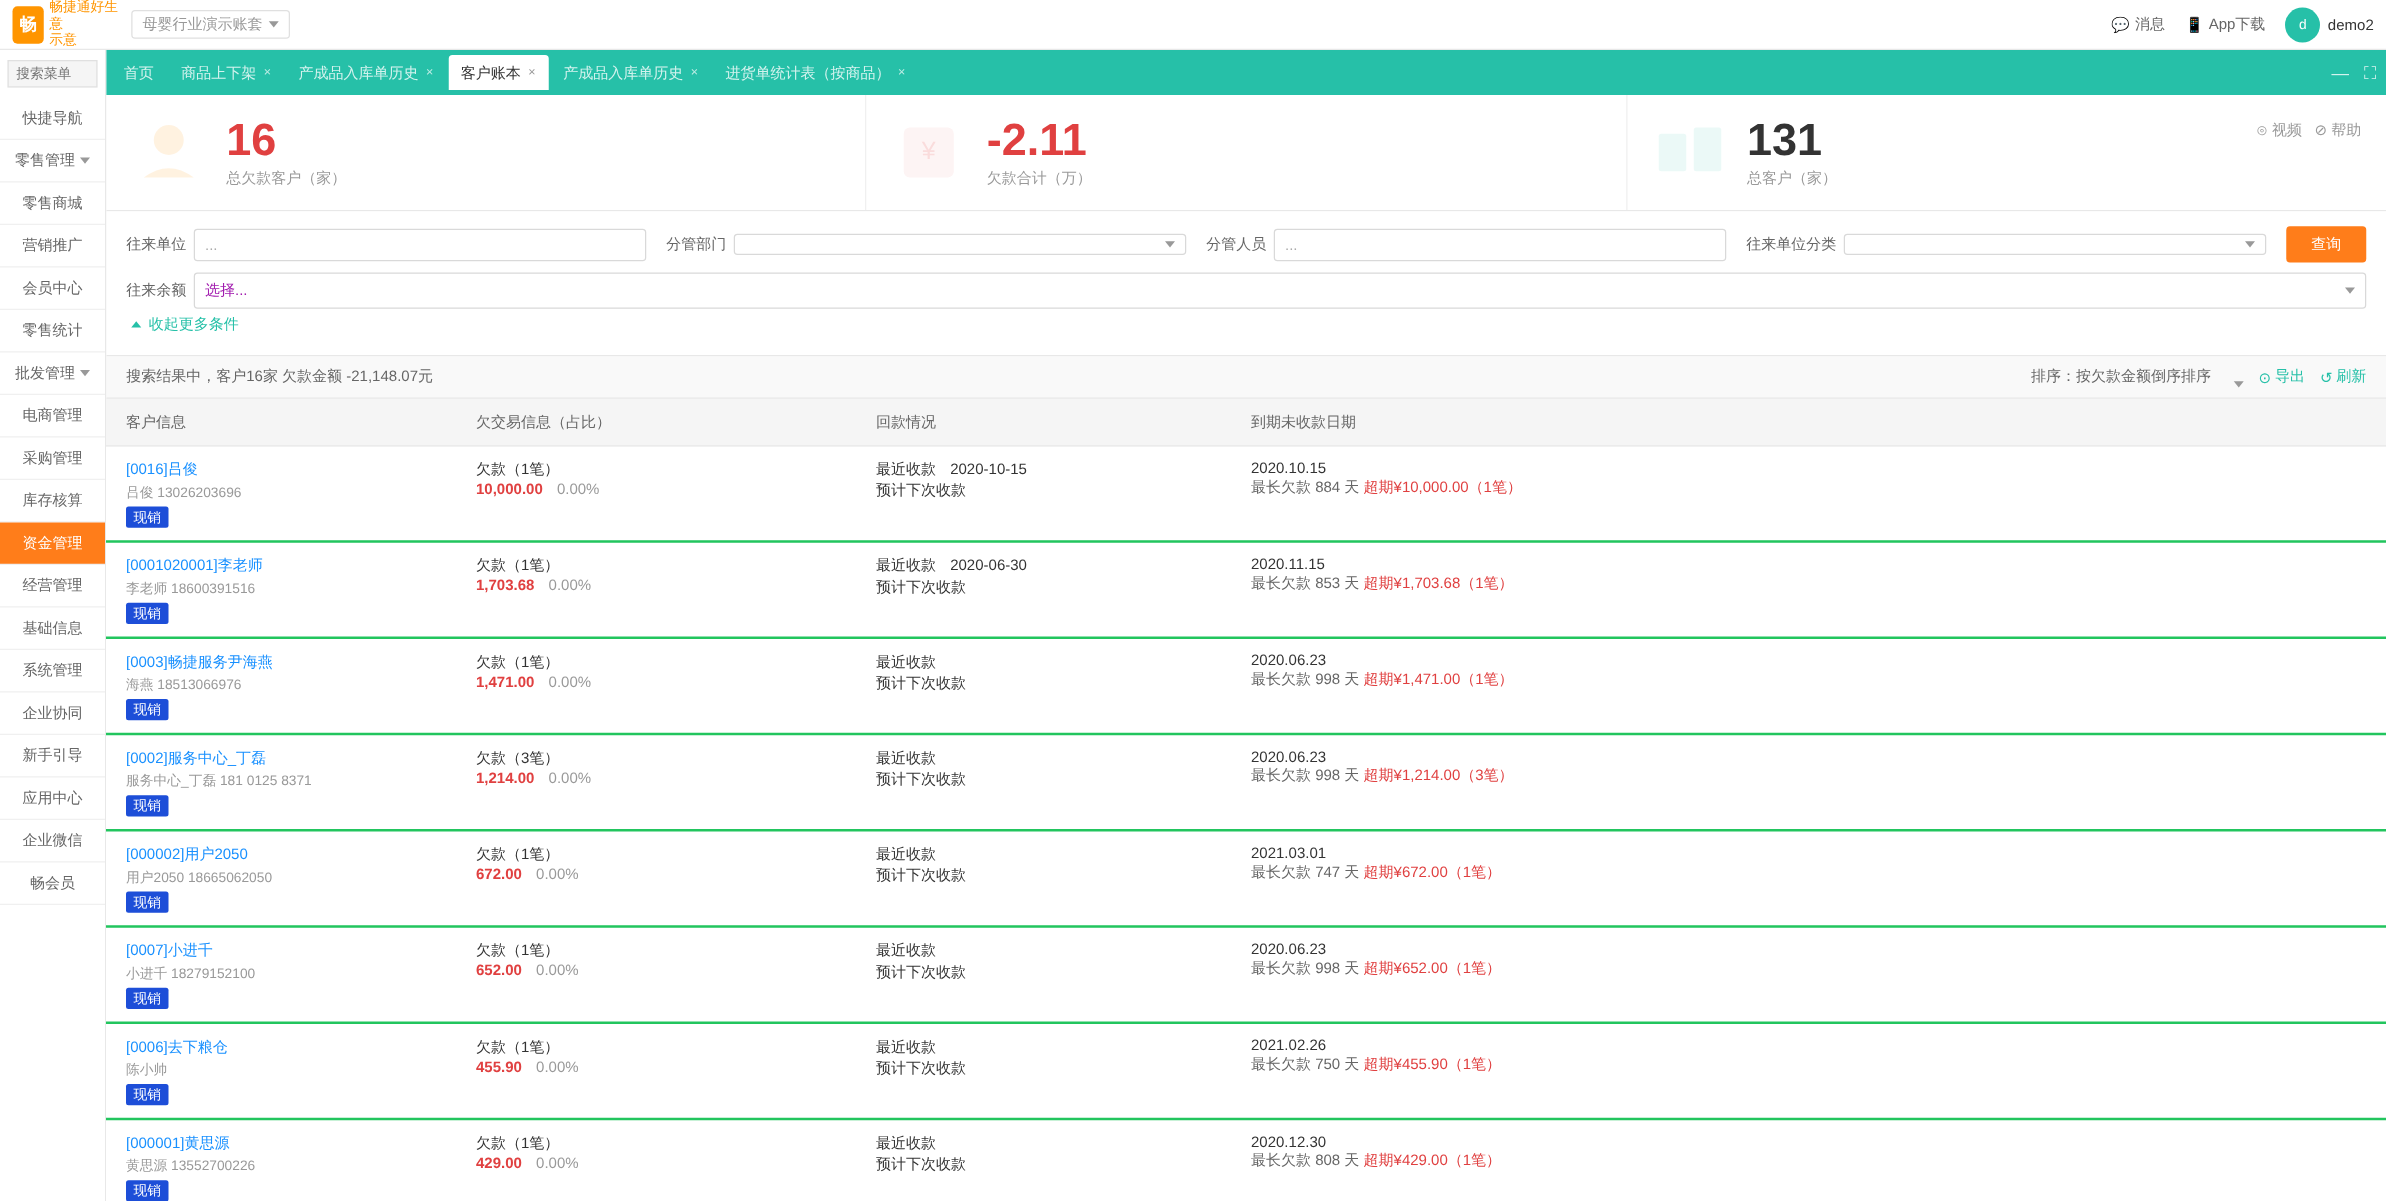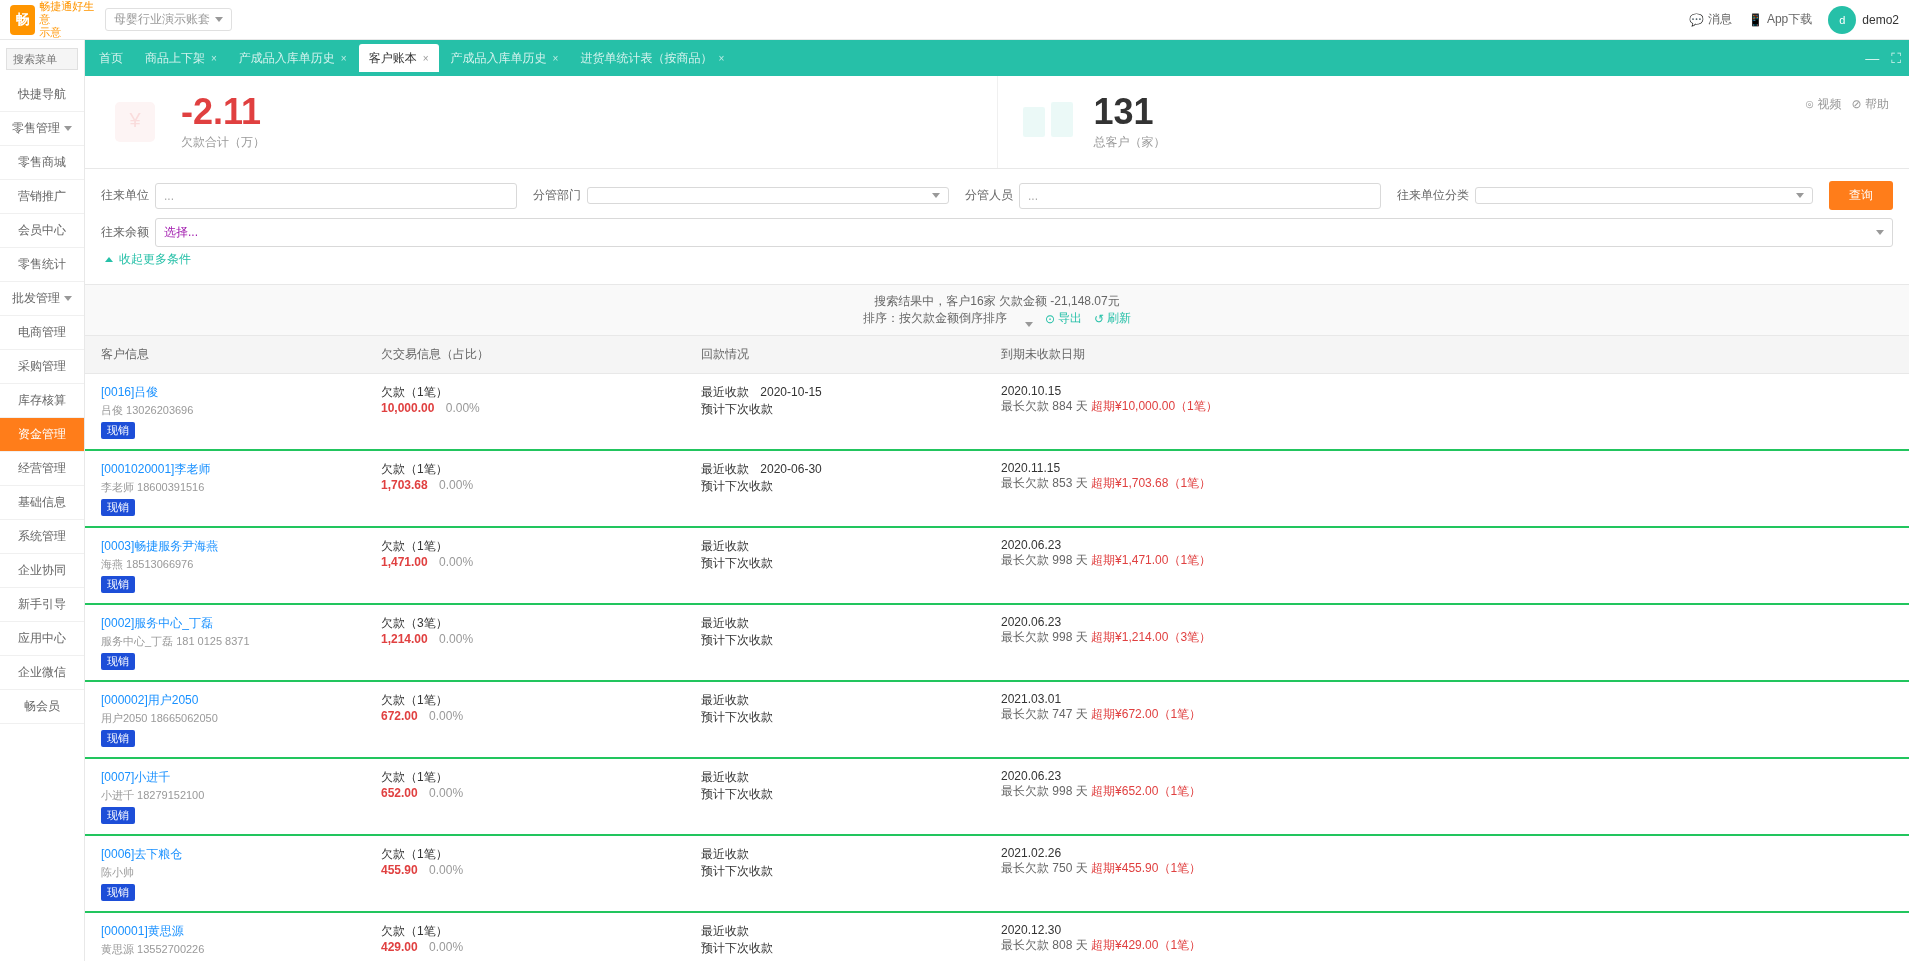--- a/index.html
+++ b/index.html
@@ -52,21 +52,21 @@
     .filter-row { display: flex; align-items: center; gap: 16px; margin-bottom: 8px; }
     .filter-group { display: flex; align-items: center; gap: 6px; flex: 1; }
     .filter-label { font-size: 12px; color: #666; white-space: nowrap; }
     .filter-input { flex: 1; border: 1px solid #d9d9d9; border-radius: 3px; padding: 5px 8px; font-size: 12px; color: #333; background: #fff; display: flex; align-items: center; justify-content: space-between; cursor: pointer; }
     .filter-select { flex: 1; border: 1px solid #d9d9d9; border-radius: 3px; padding: 5px 8px; font-size: 12px; color: #333; background: #fff; display: flex; align-items: center; justify-content: space-between; cursor: pointer; }
     .filter-btn-query { background: #ff7d1a; color: #fff; border: none; padding: 6px 20px; border-radius: 3px; cursor: pointer; font-size: 12px; }
     .filter-row-2 { display: flex; align-items: center; gap: 16px; }
     .collapse-btn { display: flex; align-items: center; justify-content: flex-start; gap: 4px; color: #26c0a8; font-size: 12px; cursor: pointer; width: 100%; padding: 4px; }
 
     
-    .result-bar { display: flex; align-items: center; justify-content: space-between; padding: 8px 16px; background: #f9f9f9; border-bottom: 1px solid #e8e8e8; flex-direction: column; }
+    .result-bar { display: flex; align-items: center; justify-content: space-between; padding: 8px 16px; background: #f9f9f9; border-bottom: 1px solid #e8e8e8; }
     .result-info { font-size: 12px; color: #666; }
     .result-actions { display: flex; align-items: center; gap: 12px; font-size: 12px; color: #666; }
     .sort-select { display: flex; align-items: flex-end; gap: 16px; cursor: pointer; }
     .action-btn { display: flex; align-items: center; gap: 3px; cursor: pointer; color: #26c0a8; }
 
     
     .table-container { flex: 1; overflow-y: auto; background: #fff; }
     table { width: 100%; border-collapse: collapse; }
     thead tr { background: #f5f5f5; }
     th { padding: 10px 16px; text-align: left; font-size: 12px; color: #666; font-weight: normal; border-bottom: 1px solid #e8e8e8; }
@@ -179,20 +179,32 @@
         <div class="tab-bar-end">
           <span class="tab-bar-btn">—</span>
           <span class="tab-bar-btn">⛶</span>
         </div>
       </div>
 
       <div class="stats-row">
         <div class="stat-card">
           <div class="stat-icon">
             <svg width="60" height="60" viewBox="0 0 60 60">
+                <circle cx="30" cy="20" r="12" fill="#ff9500" opacity="0.4"></circle>
+                <path d="M10 50 Q30 35 50 50" fill="#ff9500" opacity="0.4"></path>
+              </svg>
+          </div>
+          <div>
+            <div class="stat-number-red">16</div>
+            <div class="stat-label">总欠款客户（家）</div>
+          </div>
+        </div>
+        <div class="stat-card">
+          <div class="stat-icon">
+            <svg width="60" height="60" viewBox="0 0 60 60">
                 <rect x="10" y="10" width="40" height="40" rx="5" fill="#e04040" opacity="0.2"></rect>
                 <text x="30" y="35" text-anchor="middle" fill="#e04040" opacity="0.5" font-size="20">¥</text>
               </svg>
           </div>
           <div>
             <div class="stat-number-red">-2.11</div>
             <div class="stat-label">欠款合计（万）</div>
           </div>
         </div>
         <div class="stat-card" style="border-right:none;position:relative;">

